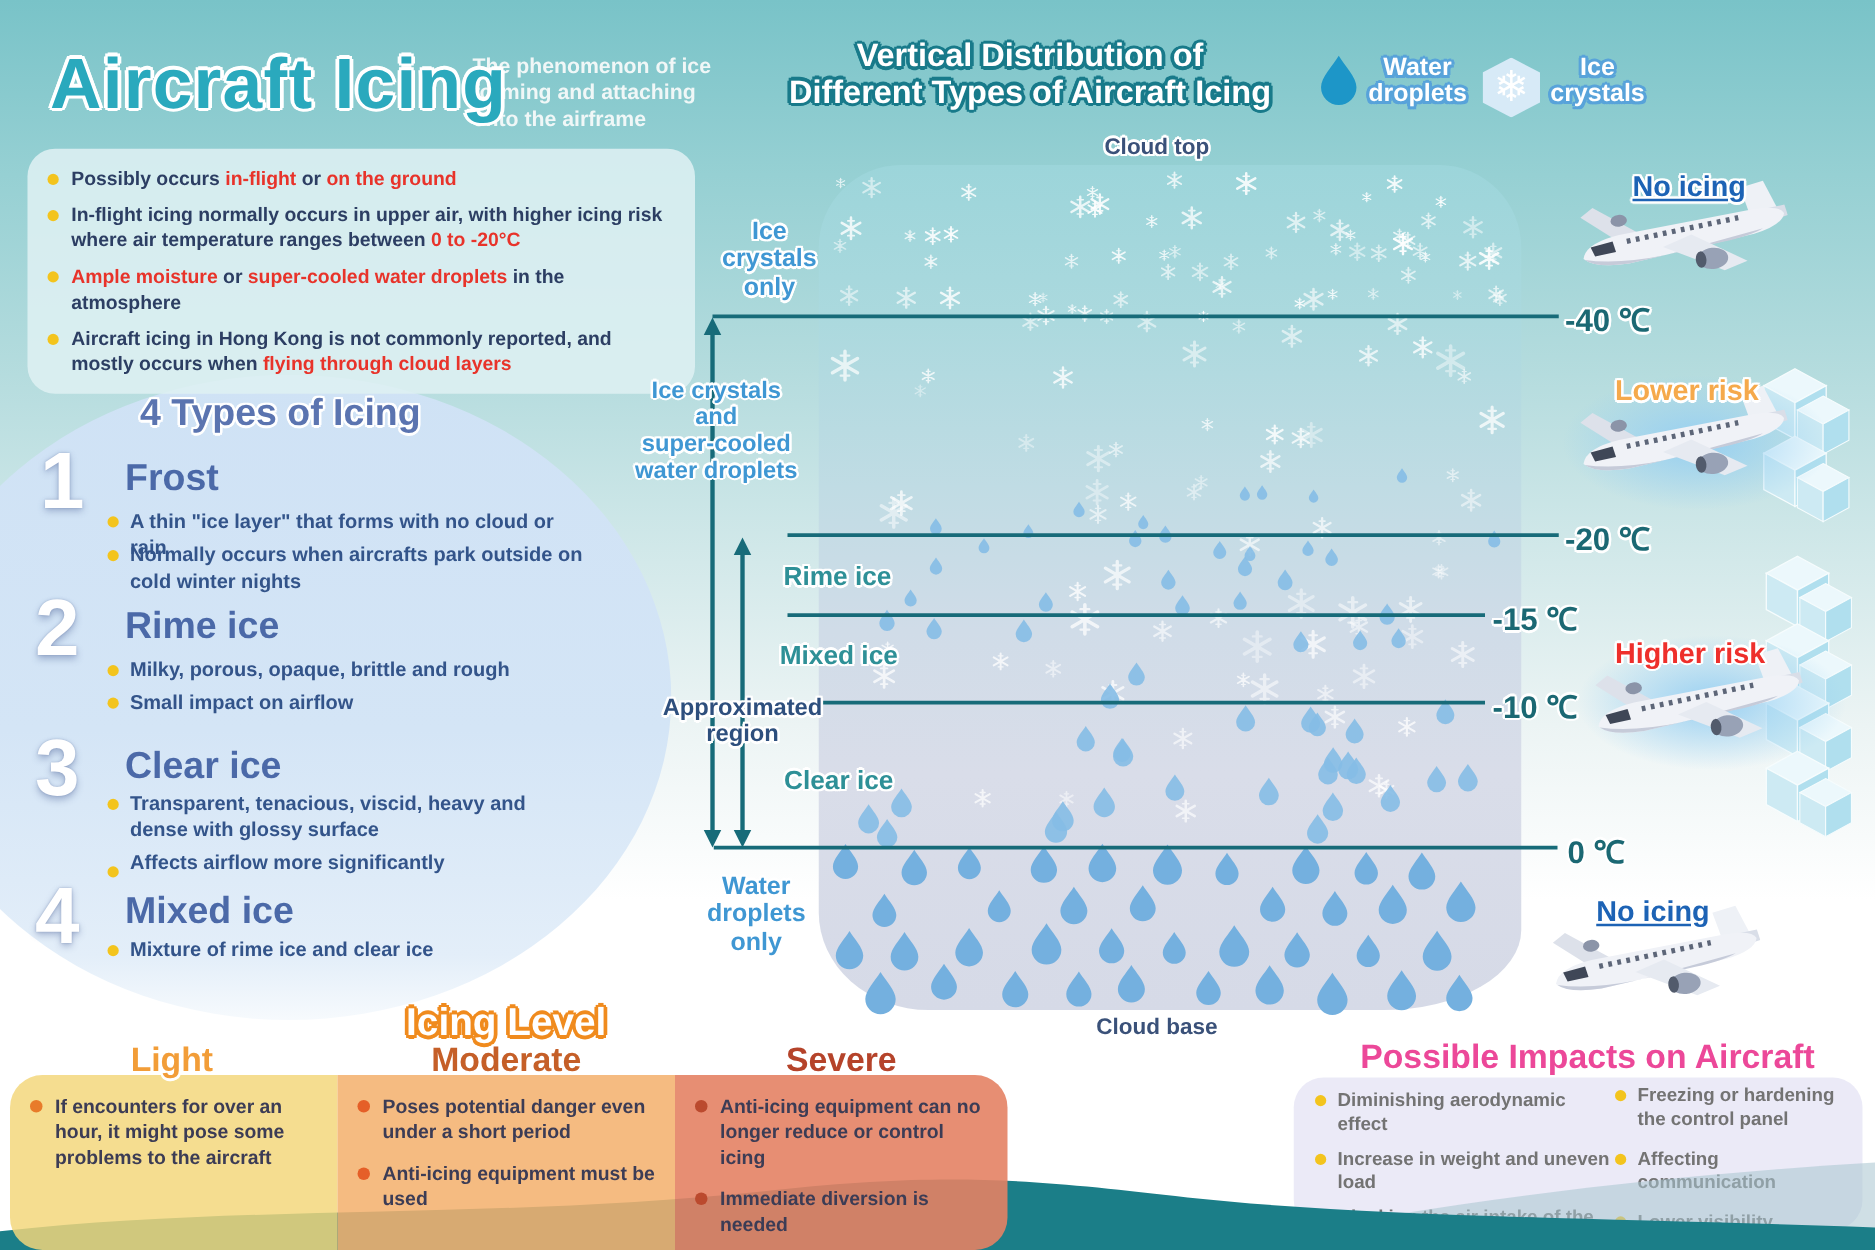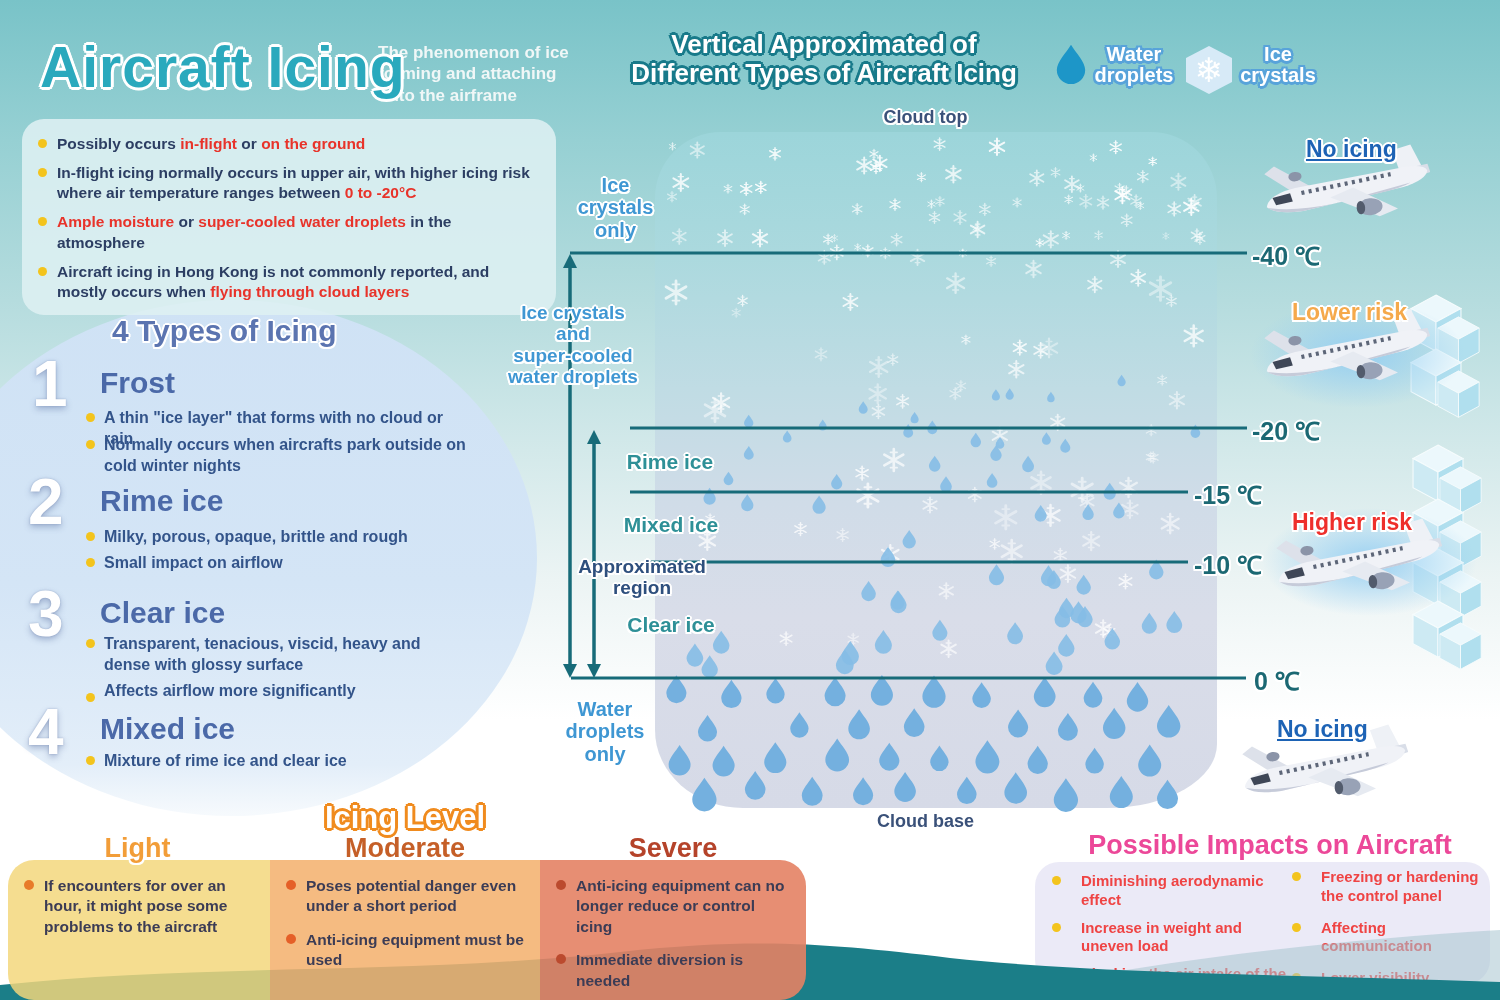--- a/index.html
+++ b/index.html
@@ -35,21 +35,21 @@
          border-radius:66px 66px 110px 88px / 66px 66px 64px 78px;
          background:linear-gradient(180deg,#9cd5da 0%,#abd9de 18%,#c0dce4 38%,#d0dce8 55%,#d9dde9 72%,#d6dae7 100%);}
   .zlab{font-weight:800;line-height:1.12;}
   .lab-cloudtop{left:858px;top:107px;width:135px;font-size:18px;color:#3a5179;font-weight:800;}
   .lab-cloudbase{left:858px;top:811px;width:135px;font-size:18px;color:#3a5179;font-weight:800;}
   .lab-iceonly{left:558px;top:174px;width:115px;font-size:20px;color:#3f97d3;}
   .lab-icesuper{left:500px;top:302px;width:146px;font-size:19px;color:#3f97d3;}
   .lab-rime{left:615px;top:450px;width:110px;font-size:21px;color:#2e9097;}
   .lab-mixed{left:610px;top:513px;width:122px;font-size:21px;color:#2e9097;}
   .lab-clear{left:612px;top:613px;width:118px;font-size:21px;color:#2e9097;}
-  .lab-approx{left:524px;top:556px;width:140px;font-size:19px;color:#2e4f7d;margin-left:48px;}
+  .lab-approx{left:524px;top:556px;width:140px;font-size:19px;color:#2e4f7d;}
   .lab-wdonly{left:552px;top:698px;width:106px;font-size:20px;color:#3f97d3;}
   .tlab{font-size:25px;font-weight:800;color:#1b6873;}
   .t40{left:1252px;top:238px;} .t20{left:1252px;top:413px;} .t15{left:1194px;top:477px;}
   .t10{left:1194px;top:547px;} .t0{left:1254px;top:663px;}
 
   
   .leg-label{font-size:20px;font-weight:800;color:#fff;line-height:1.05;}
   .leg-water{left:1088px;top:44px;width:92px;}
   .leg-ice{left:1232px;top:44px;width:92px;}
   .hexflake{left:1186px;top:46px;width:46px;height:48px;display:flex;align-items:center;justify-content:center;
@@ -85,21 +85,21 @@
   .box-sev{left:540px;width:266px;background:rgba(228,130,100,.9);border-radius:0 26px 26px 0;}
   .lb{display:flex;gap:10px;font-size:15.5px;line-height:1.32;color:#3c3c55;font-weight:700;}
   .lb .dot{width:10px;height:10px;margin-top:4px;}
   .box-light .dot{background:#e87b2a;} .box-mod .dot{background:#e55f28;} .box-sev .dot{background:#bb4a2e;}
 
   
   .imp-title{left:1080px;top:830px;width:380px;font-size:27px;font-weight:800;color:#ec4899;}
   .imp-panel{left:1035px;top:862px;width:455px;height:122px;border-radius:24px;background:rgba(234,233,247,.95);}
   .imp-col{display:flex;flex-direction:column;gap:9px;}
   .impc1{left:1052px;top:872px;width:238px;} .impc2{left:1292px;top:868px;width:196px;}
-  .ib{display:flex;gap:20px;font-size:15px;line-height:1.25;color:#ef4444;font-weight:700;}
+  .ib{display:flex;gap:9px;font-size:15px;line-height:1.25;color:#737373;font-weight:700;}
   .ib .dot{margin-top:4px;}
   svg.overlay{pointer-events:none;}
 </style>
 </head>
 <body>
 
 <div id="stage">
   <div class="abs bg"></div>
   <div class="abs blob"></div>
 
@@ -118,21 +118,21 @@
     <div class="fact">
         <span class="dot"></span>
         <span><span class="hl">Ample moisture</span><span> or </span><span class="hl">super-cooled water droplets</span><span> in the atmosphere</span></span>
       </div>
     <div class="fact">
         <span class="dot"></span>
         <span><span>Aircraft icing in Hong Kong is not commonly reported, and mostly occurs when </span><span class="hl">flying through cloud layers</span></span>
       </div>
   </div>
 
-  <div class="abs diagram-title ctr pre ot">Vertical Approximated of
+  <div class="abs diagram-title ctr pre ot">Vertical Distribution of
 Different Types of Aircraft Icing</div>
   <div class="abs cloud"></div>
 
   <svg id="decor" class="abs overlay" width="1500" height="1000" viewBox="0 0 1500 1000">
     <defs>
       <g id="flake">
         <path d="M0 -10 L0 10 M-8.7 -5 L8.7 5 M-8.7 5 L8.7 -5" stroke="#fff" stroke-width="2.4" stroke-linecap="round" fill="none"></path>
         <path d="M-3 -7 L3 -7 M-3 7 L3 7" stroke="#fff" stroke-width="1.6" stroke-linecap="round" fill="none"></path>
       </g>
       <path id="drop" d="M0 -11 C3 -6 9 0 9 5 A9 9 0 1 1 -9 5 C-9 0 -3 -6 0 -11 Z"></path>

